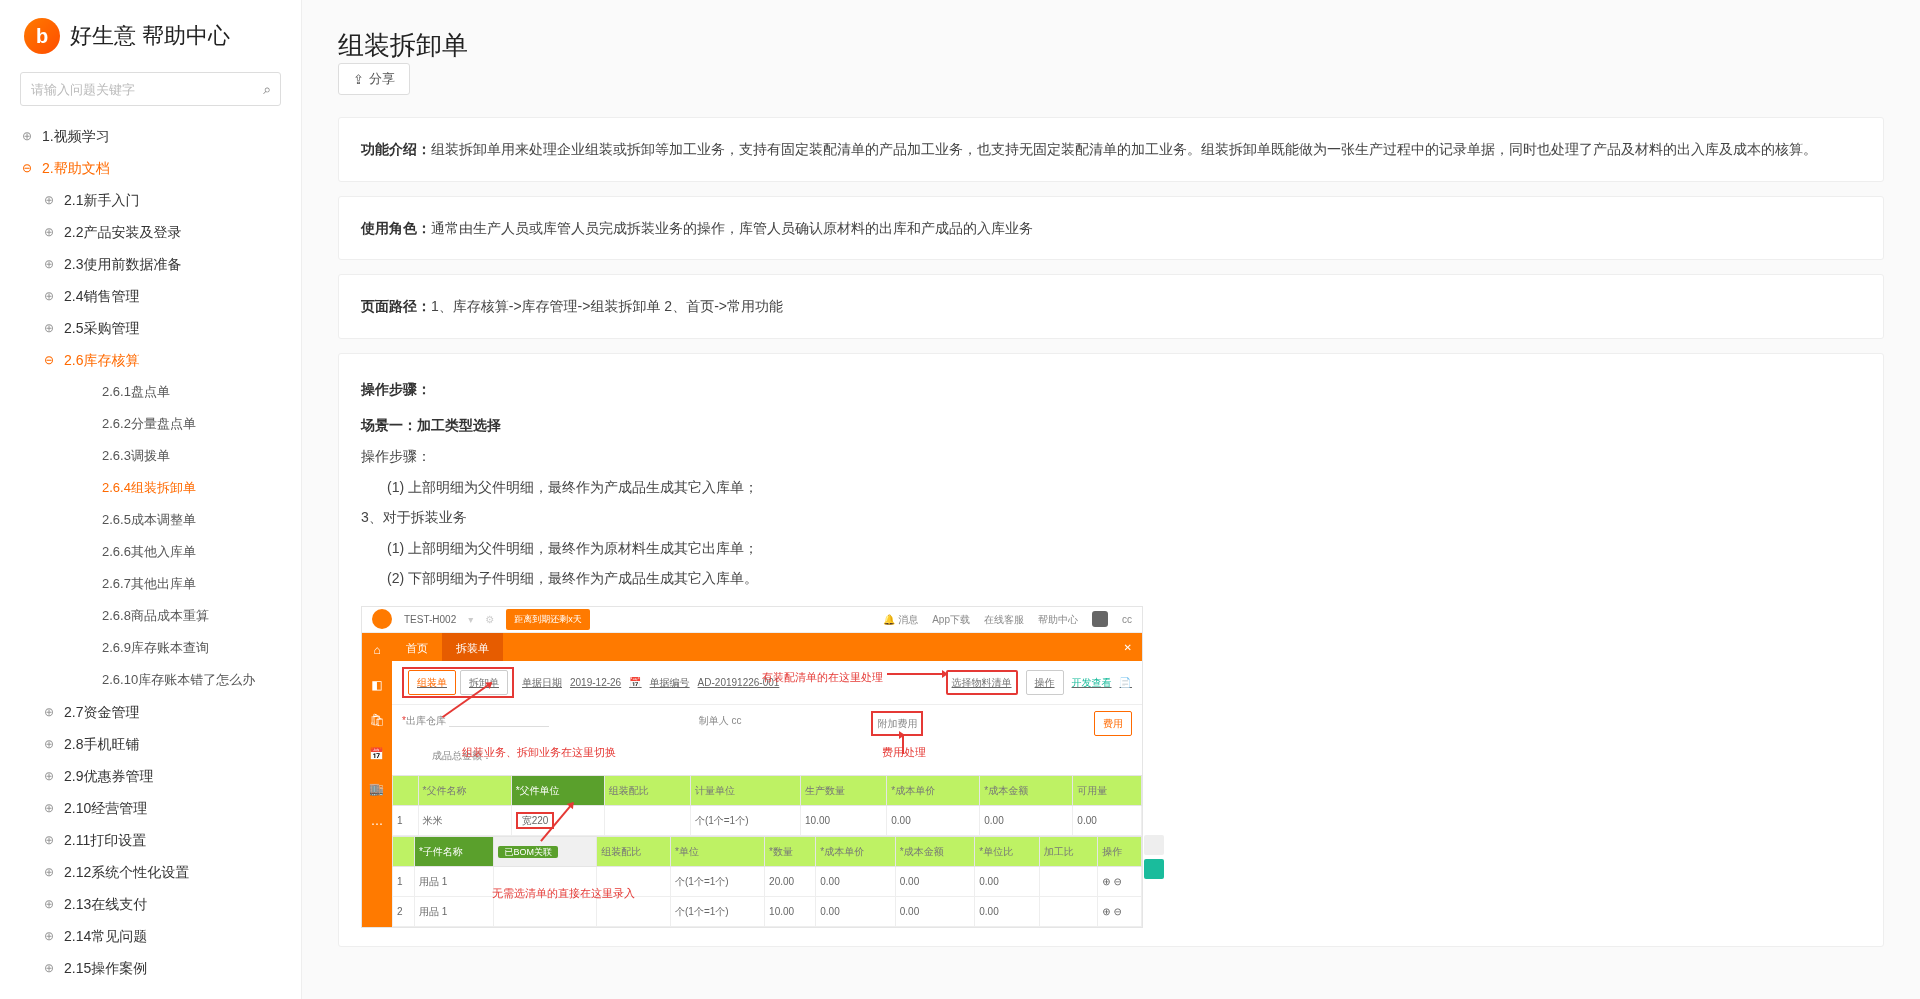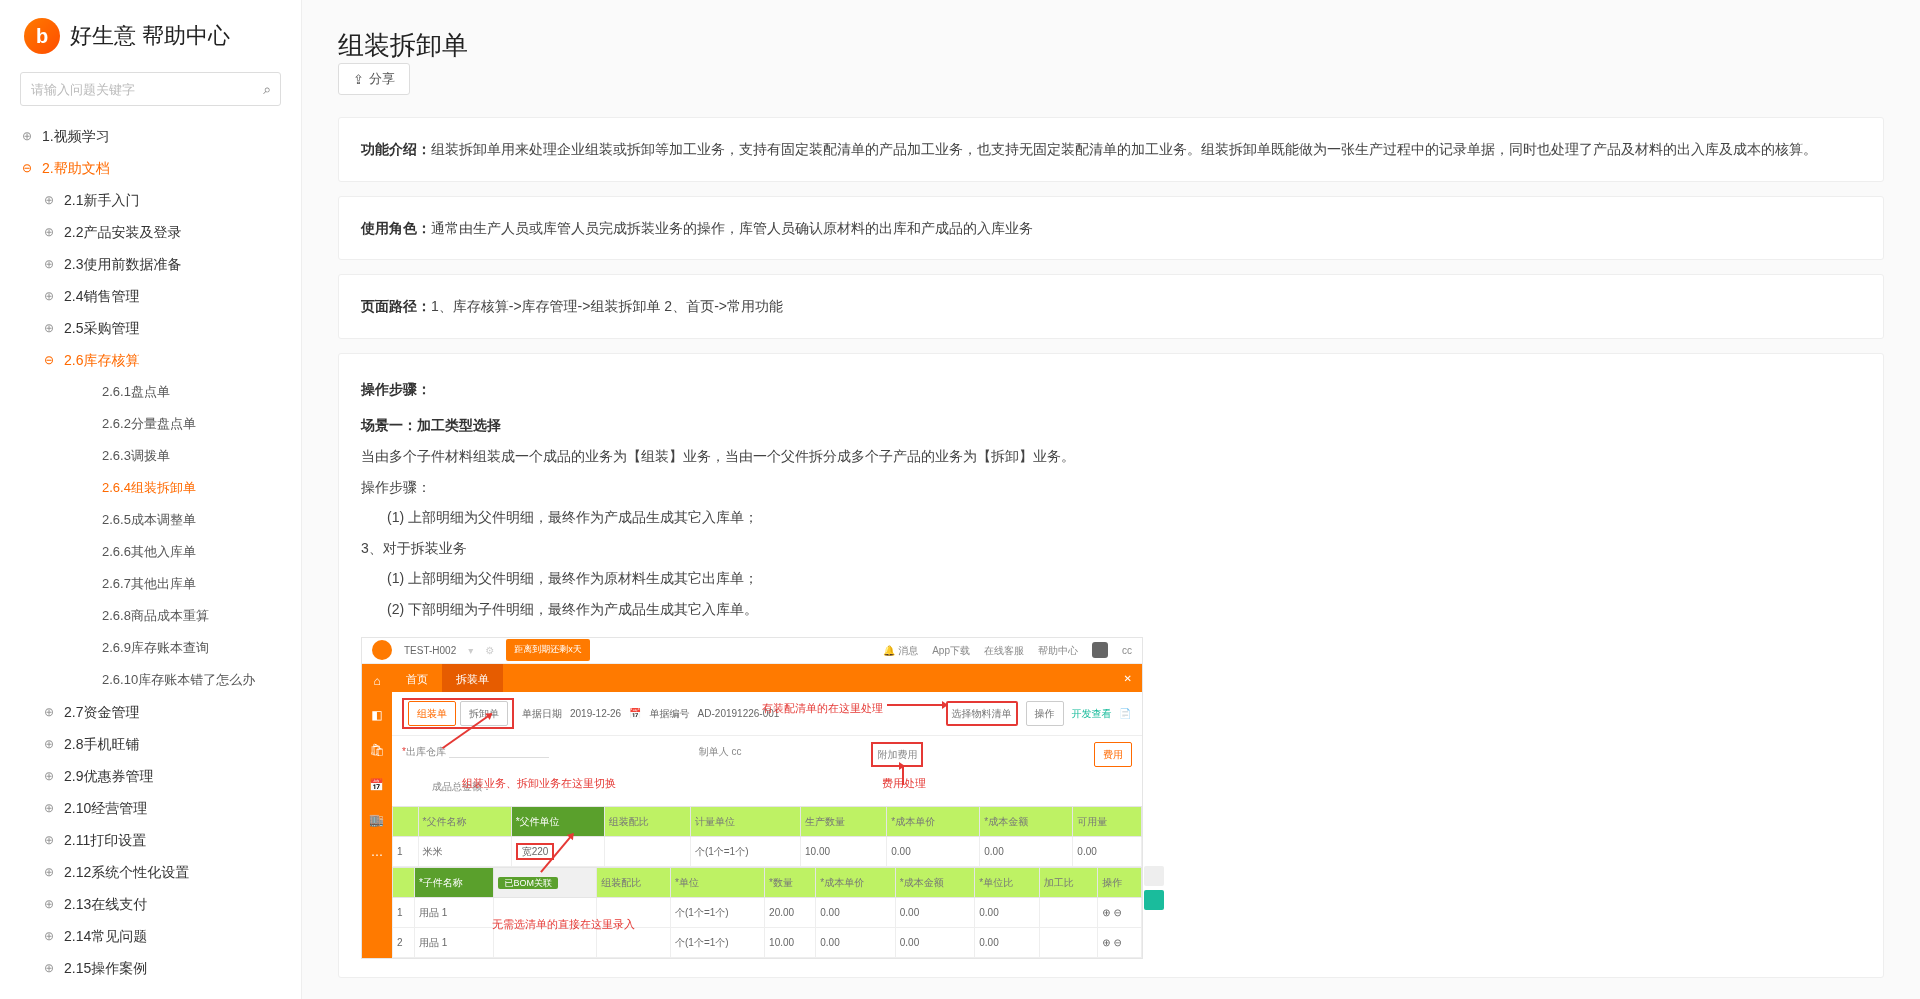--- a/index.html
+++ b/index.html
@@ -46,21 +46,21 @@
 .shot-logo { width: 20px; height: 20px; border-radius: 50%; background: #ff7a00; }
 .shot-top-right { margin-left: auto; display: flex; gap: 14px; align-items: center; color: #888; font-size: 10px; }
 .shot-top-right .avatar { width: 16px; height: 16px; border-radius: 3px; background: #666; }
 .shot-nav { display: flex; height: 28px; background: #ff7a00; }
 .shot-leftcol { width: 30px; background: #ff7a00; display: flex; flex-direction: column; align-items: center; padding-top: 6px; gap: 12px; color: #fff; font-size: 12px; }
 .shot-body { display: flex; }
 .shot-content { flex: 1; background: #fff; position: relative; }
 .shot-tab { display: inline-block; padding: 5px 14px; color: #fff; font-size: 11px; }
 .shot-tab.alt { background: #e65c00; }
 .shot-close { margin-left: auto; color: #fff; padding: 5px 10px; }
-.shot-toolbar { display: flex; align-items: center; padding: 6px 10px; gap: 8px; font-size: 10px; border-bottom: 1px solid #eee; position: relative; }
+.shot-toolbar { display: flex; align-items: center; padding: 6px 10px; gap: 8px; font-size: 10px; border-bottom: 1px solid #eee; position: relative; text-decoration: underline; }
 .btn-orange { border: 1px solid #ff6a00; color: #ff6a00; padding: 2px 8px; border-radius: 2px; background: #fff; font-size: 10px; }
 .btn-gray { border: 1px solid #ccc; color: #777; padding: 2px 8px; border-radius: 2px; background: #fff; font-size: 10px; }
 .redbox { border: 2px solid #e53935; padding: 1px 4px; }
 .red-text { color: #e53935; font-size: 11px; position: absolute; }
 .red-arrow { position: absolute; height: 2px; background: #e53935; }
 .red-arrow::after { content: ''; position: absolute; right: -1px; top: -3px; border-left: 6px solid #e53935; border-top: 4px solid transparent; border-bottom: 4px solid transparent; }
 .shot-row2 { display: flex; padding: 6px 10px; gap: 30px; font-size: 10px; color: #888; position: relative; }
 .shot-row2 input { border: none; border-bottom: 1px solid #ddd; width: 100px; font-size: 10px; outline: none; }
 .shot-row3 { padding: 4px 10px 10px 40px; font-size: 10px; color: #888; }
 .shot-table { width: 100%; border-collapse: collapse; font-size: 10px; }
@@ -224,21 +224,20 @@
     <div class="card">
       <b>使用角色：</b><span>通常由生产人员或库管人员完成拆装业务的操作，库管人员确认原材料的出库和产成品的入库业务</span>
     </div>
     <div class="card">
       <b>页面路径：</b><span>1、库存核算-&gt;库存管理-&gt;组装拆卸单 2、首页-&gt;常用功能</span>
     </div>
 
     <div class="card steps-card">
       <p><b>操作步骤：</b></p>
       <p style="margin-top:10px"><b>场景一：加工类型选择</b></p>
-      <p>当由多个子件材料组装成一个成品的业务为【组装】业务，当由一个父件拆分成多个子产品的业务为【拆卸】业务。</p>
       <p>操作步骤：</p>
       <p class="indent1">(1) 上部明细为父件明细，最终作为产成品生成其它入库单；</p>
       <p>3、对于拆装业务</p>
       <p class="indent1">(1) 上部明细为父件明细，最终作为原材料生成其它出库单；</p>
       <p class="indent1">(2) 下部明细为子件明细，最终作为产成品生成其它入库单。</p>
 
       <div class="shot">
         <div class="shot-topbar">
           <div class="shot-logo"></div>
           <span>TEST-H002</span>

